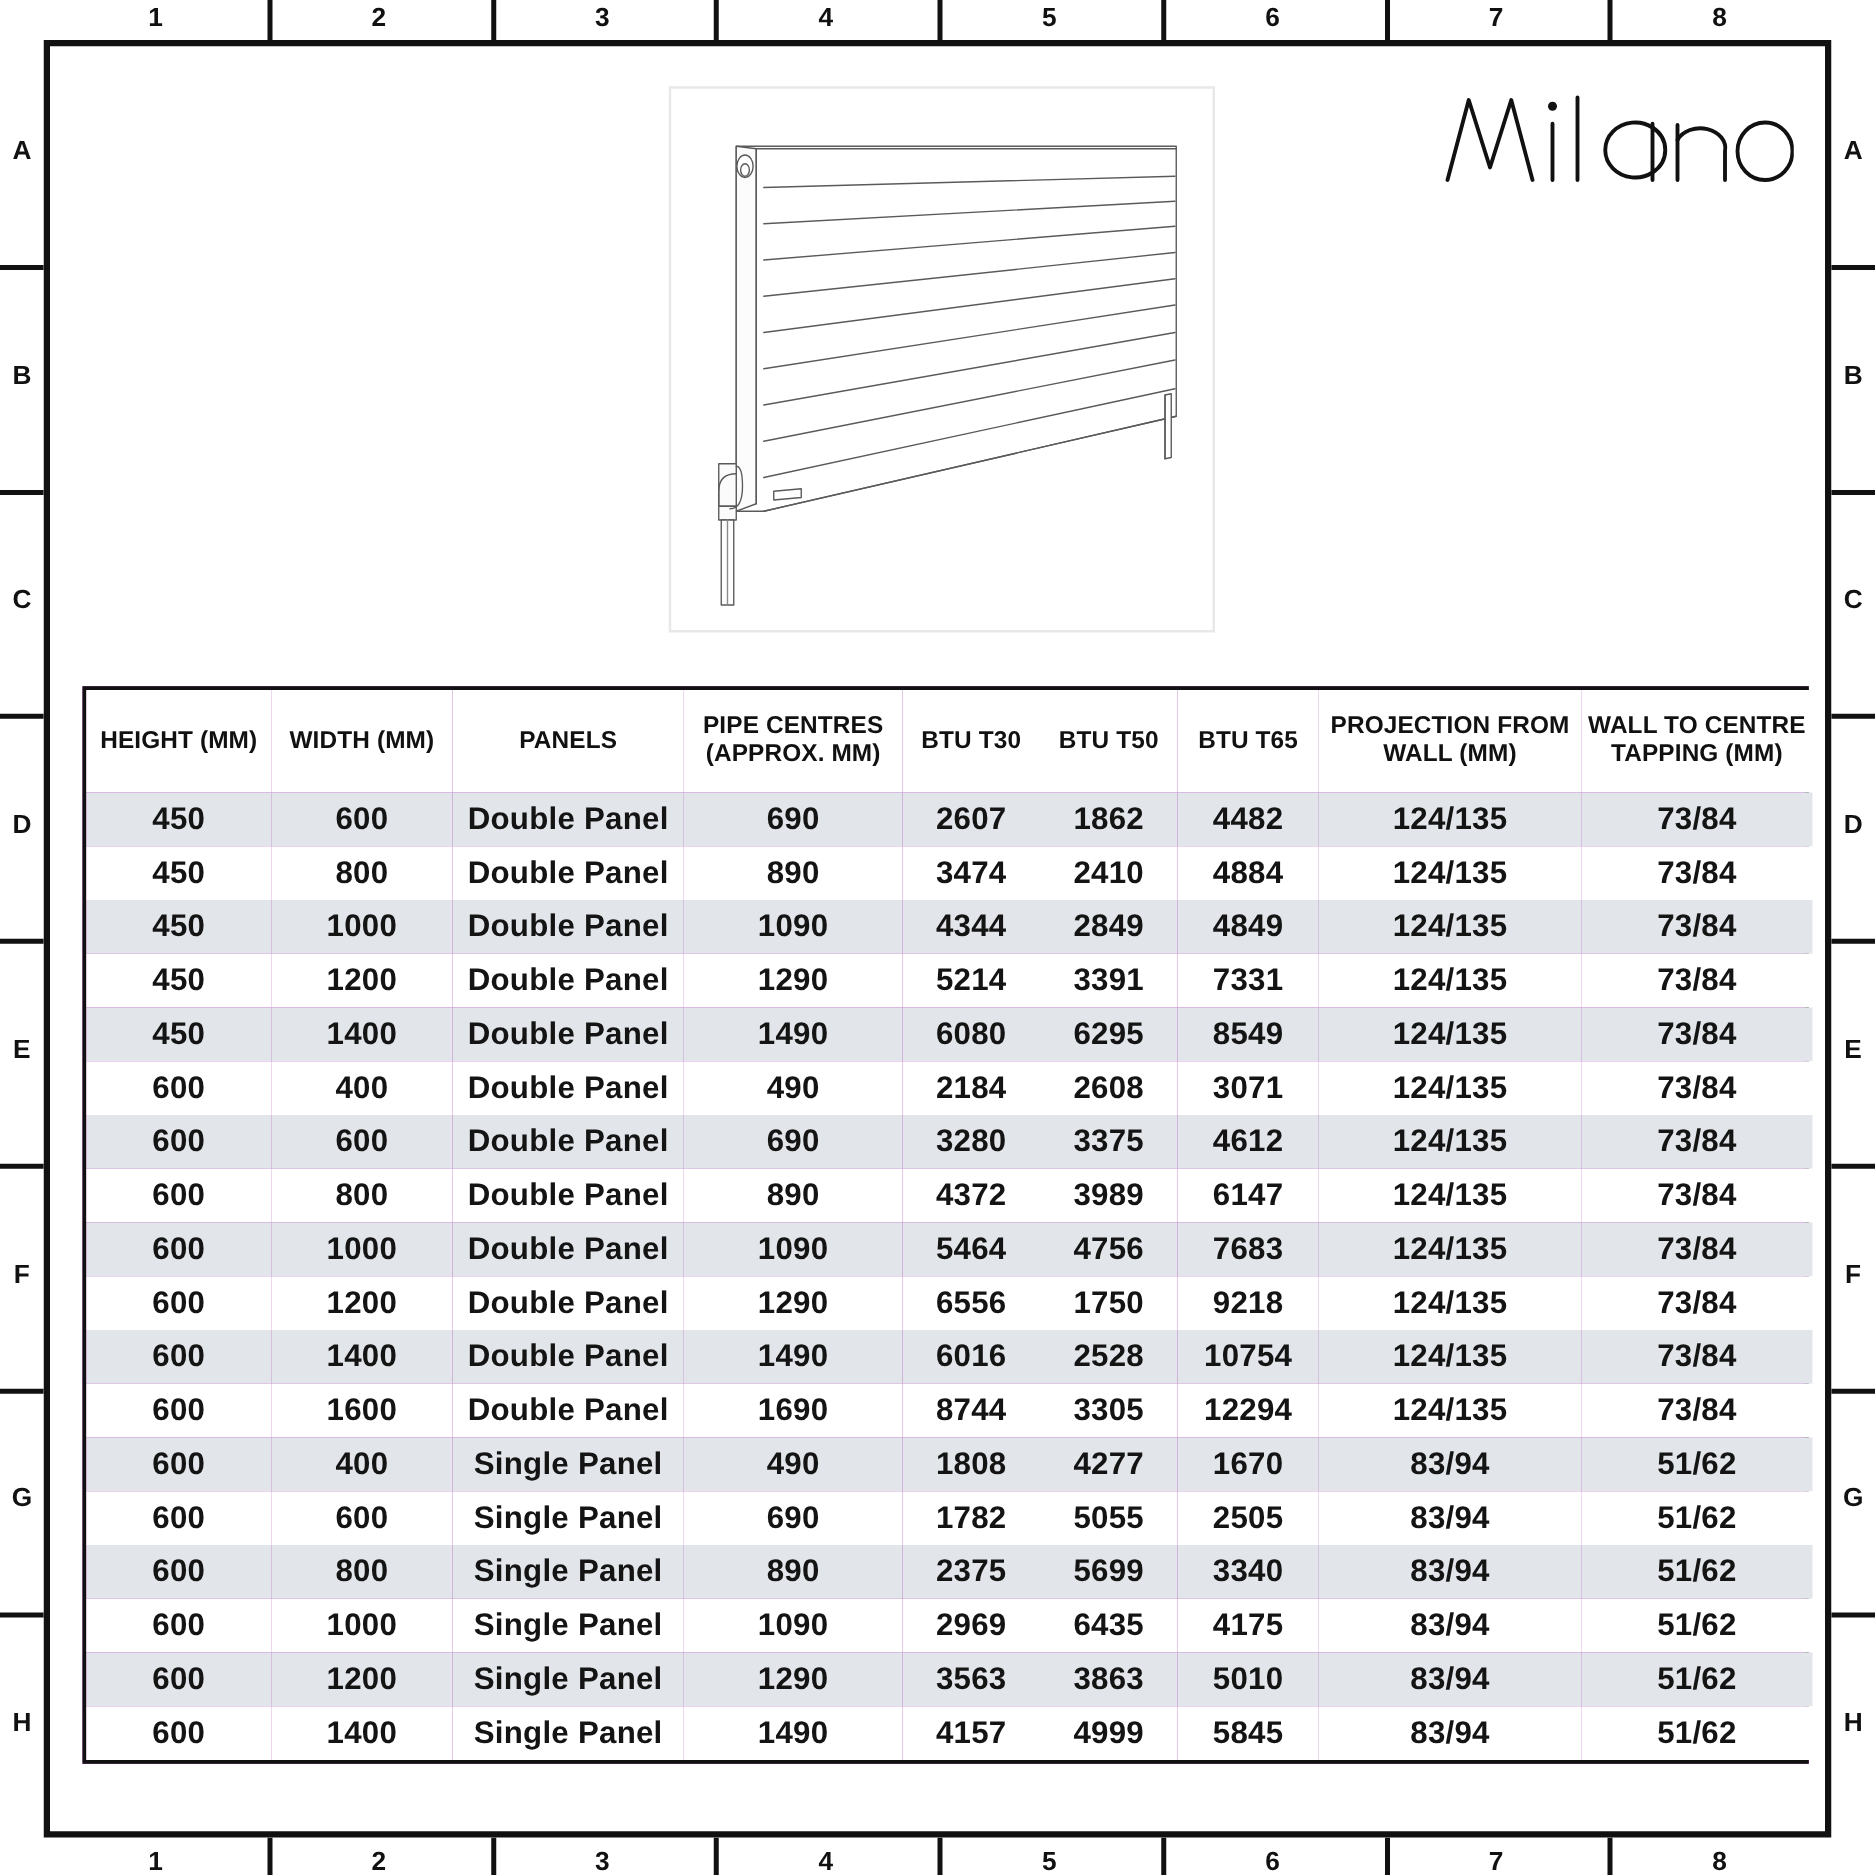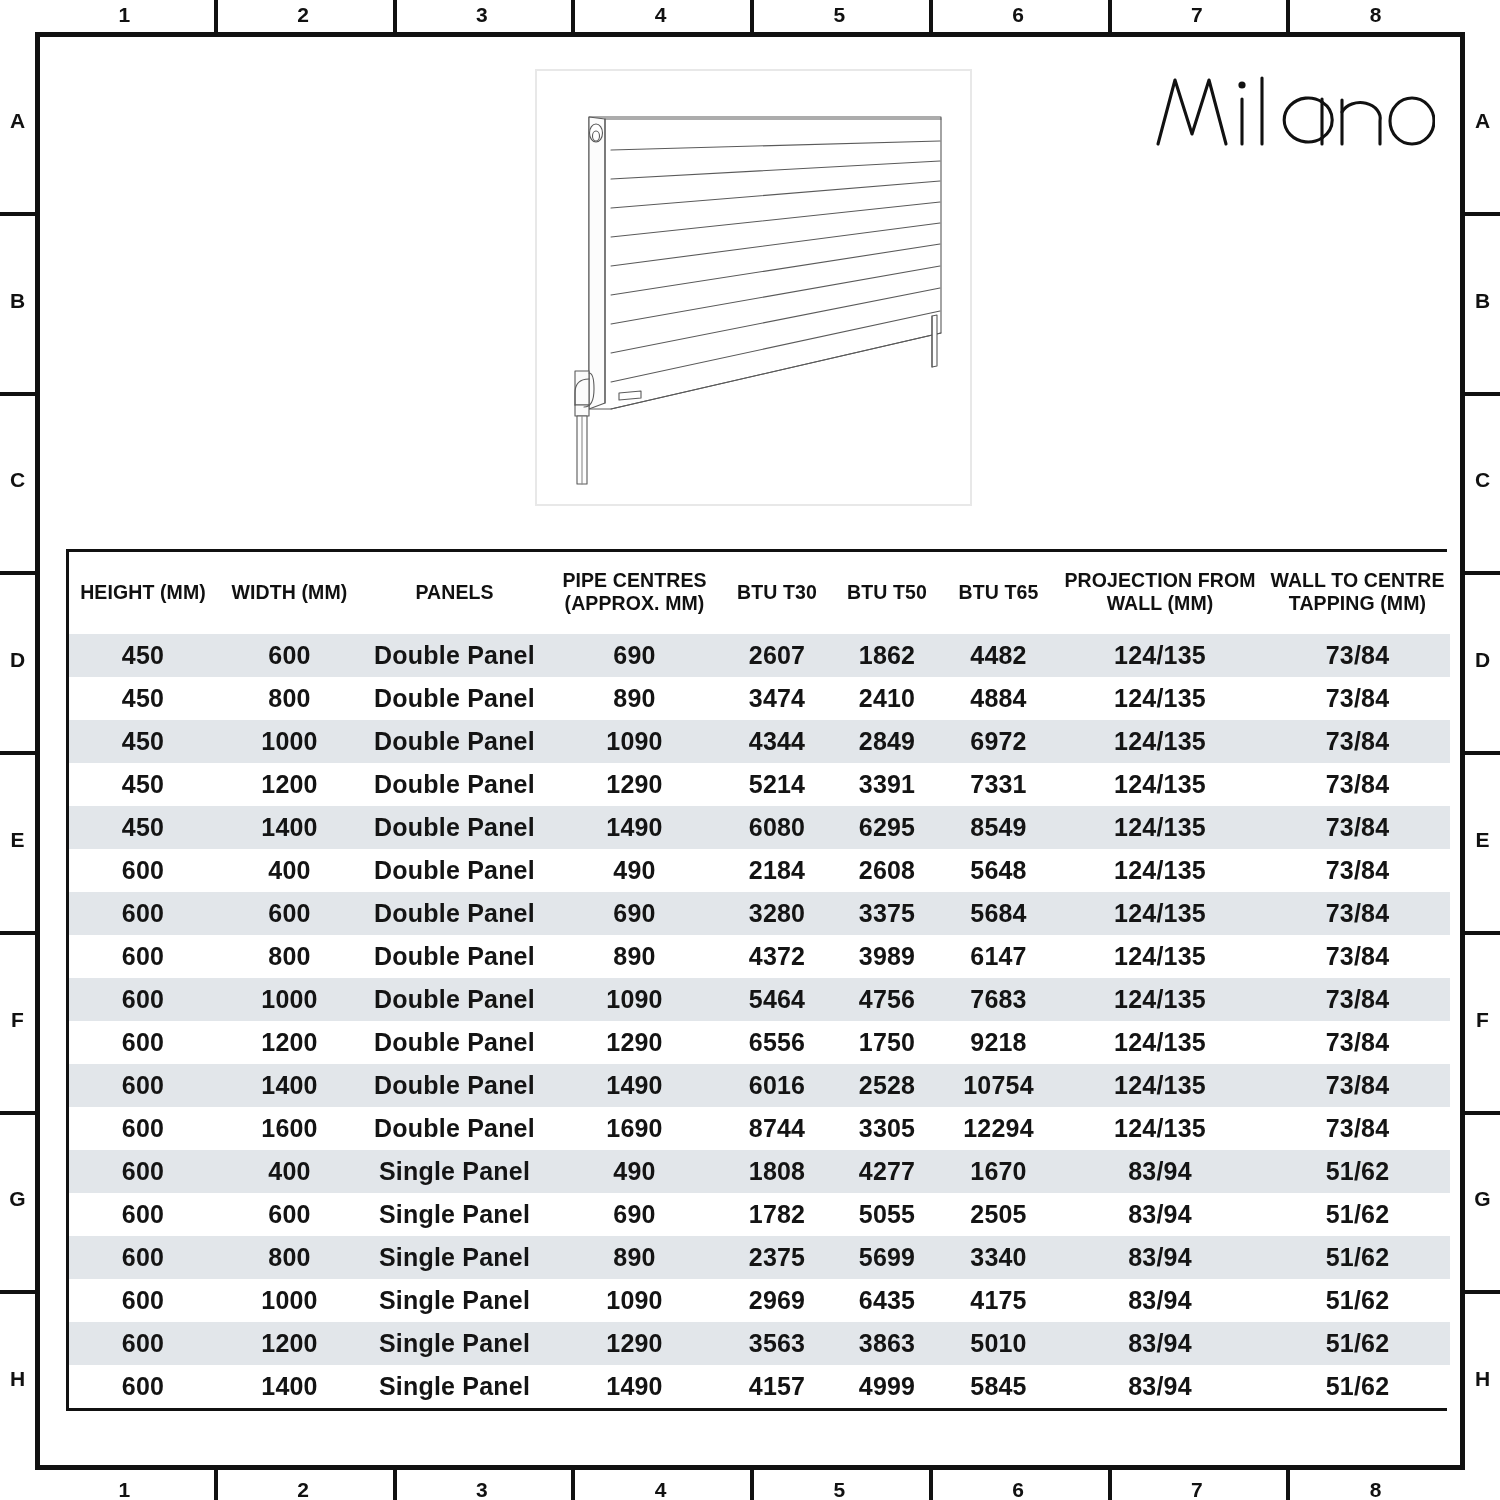--- a/index.html
+++ b/index.html
@@ -329,21 +329,21 @@
             <td>124/135</td>
             <td>73/84</td>
           </tr>
           <tr class="alt">
             <td>450</td>
             <td>1000</td>
             <td>Double Panel</td>
             <td>1090</td>
             <td>4344</td>
             <td>2849</td>
-            <td>6972</td>
+            <td>4849</td>
             <td>124/135</td>
             <td>73/84</td>
           </tr>
           <tr class="plain">
             <td>450</td>
             <td>1200</td>
             <td>Double Panel</td>
             <td>1290</td>
             <td>5214</td>
             <td>3391</td>
@@ -362,32 +362,32 @@
             <td>124/135</td>
             <td>73/84</td>
           </tr>
           <tr class="plain">
             <td>600</td>
             <td>400</td>
             <td>Double Panel</td>
             <td>490</td>
             <td>2184</td>
             <td>2608</td>
-            <td>5648</td>
+            <td>3071</td>
             <td>124/135</td>
             <td>73/84</td>
           </tr>
           <tr class="alt">
             <td>600</td>
             <td>600</td>
             <td>Double Panel</td>
             <td>690</td>
             <td>3280</td>
             <td>3375</td>
-            <td>5684</td>
+            <td>4612</td>
             <td>124/135</td>
             <td>73/84</td>
           </tr>
           <tr class="plain">
             <td>600</td>
             <td>800</td>
             <td>Double Panel</td>
             <td>890</td>
             <td>4372</td>
             <td>3989</td>

